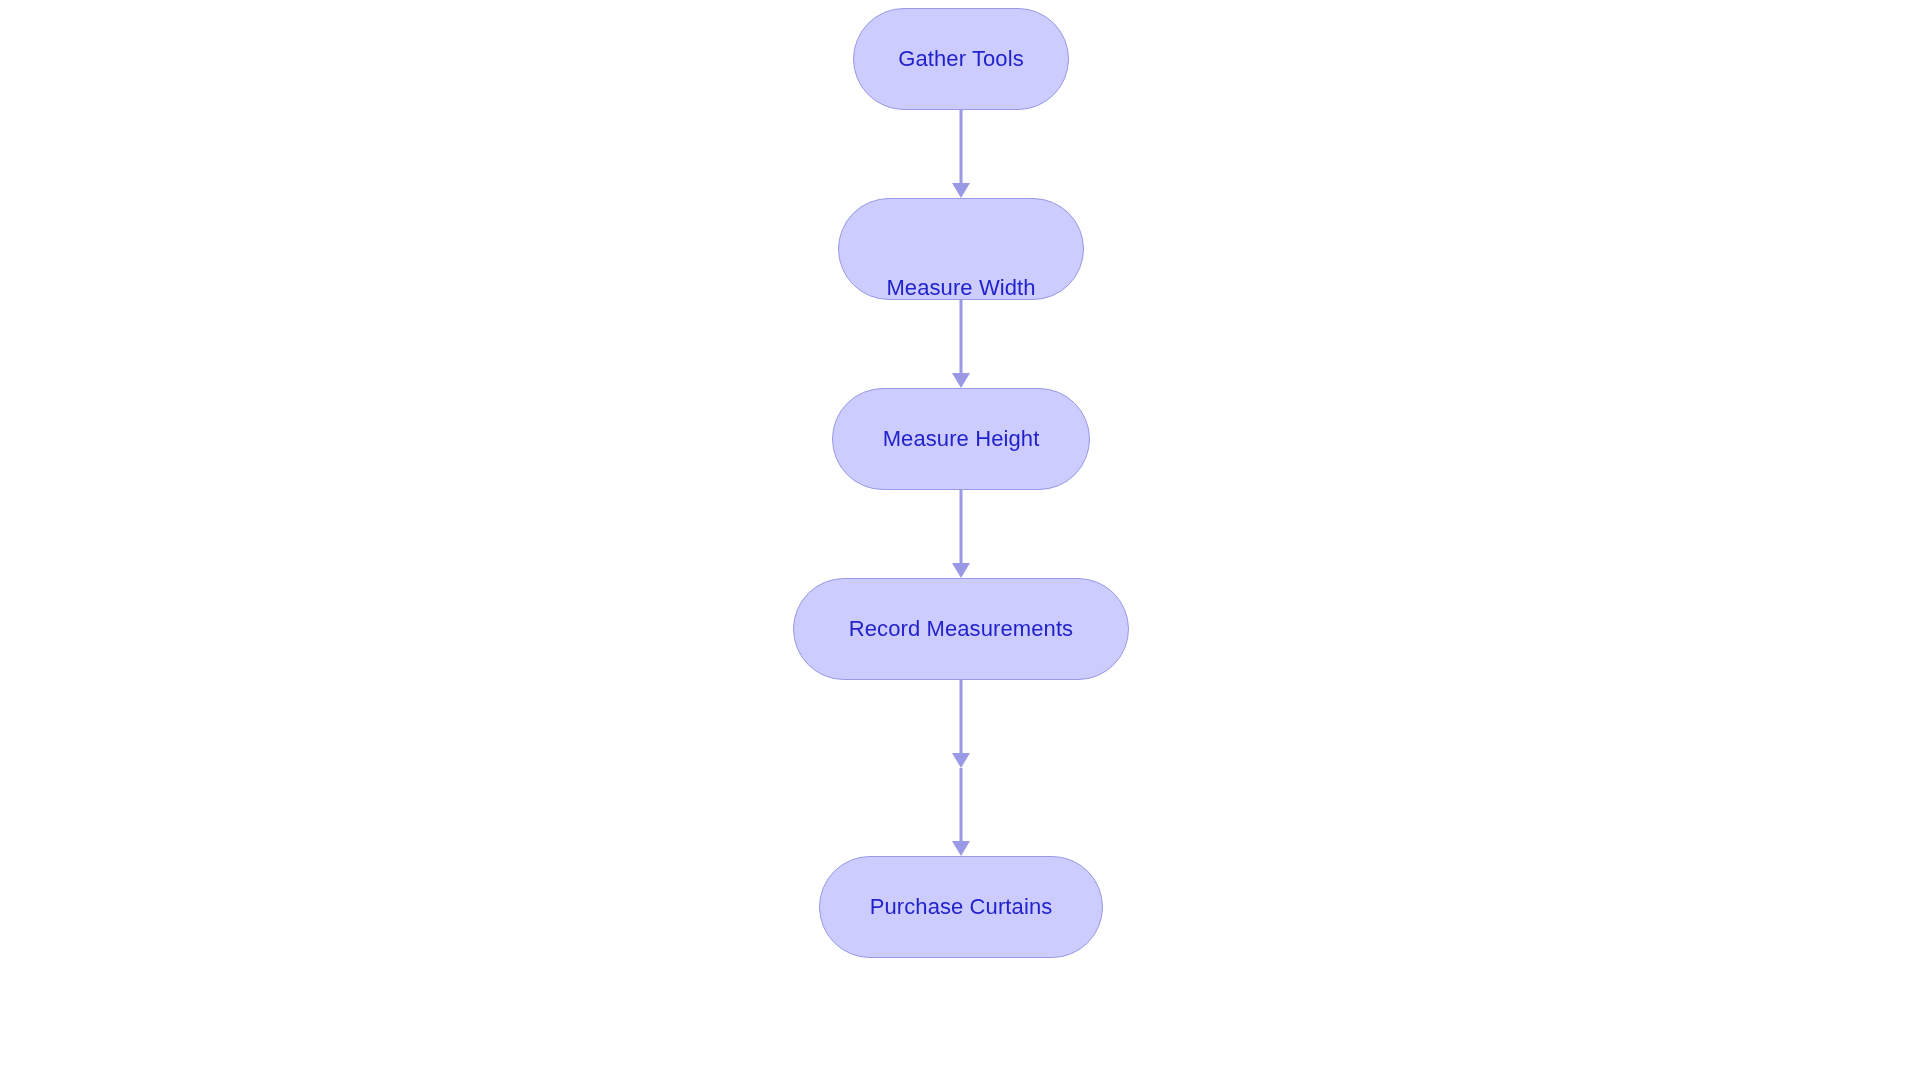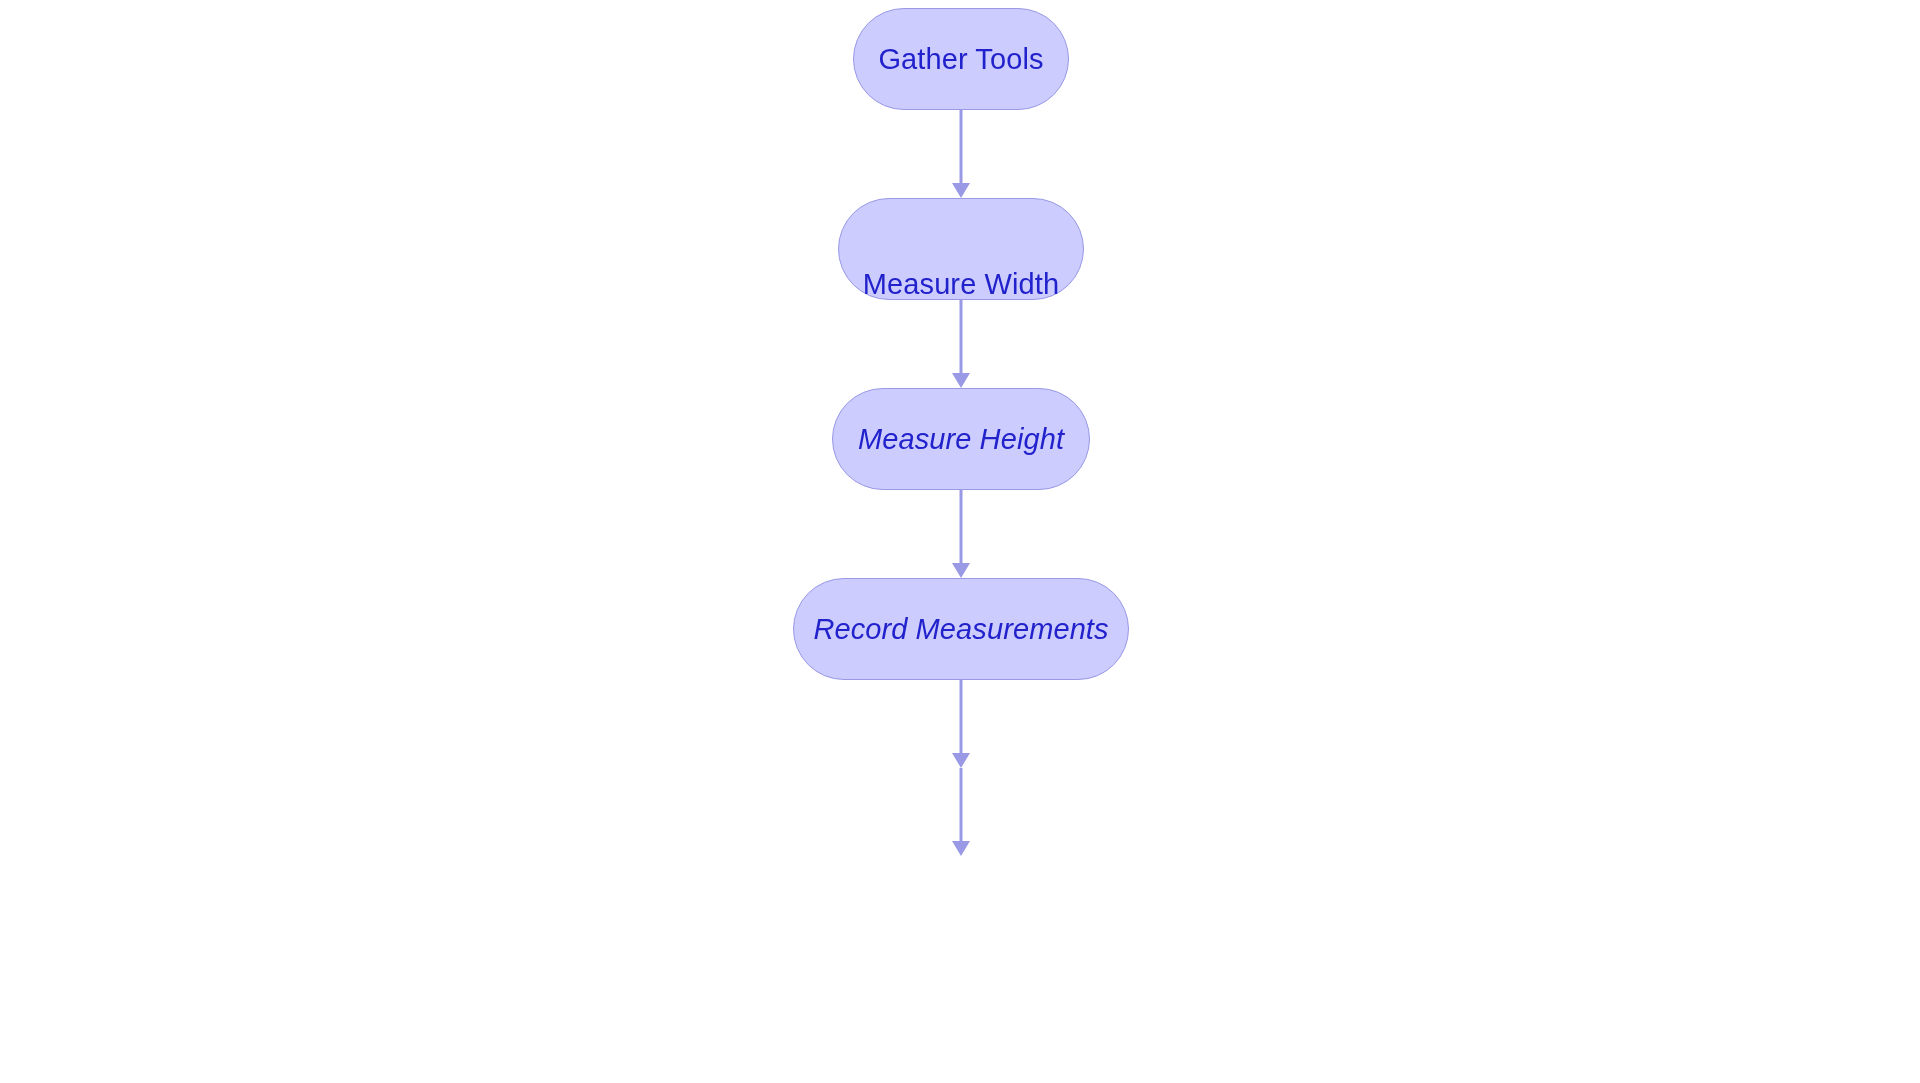--- a/index.html
+++ b/index.html
@@ -41,32 +41,32 @@
     background: #ccccff;
     border: 1.6px solid #9999e6;
     display: flex;
     align-items: center;
     justify-content: center;
     flex: 0 0 auto;
     margin-left: 2px;
   }
   .node-label {
     color: #2222cc;
-    font-size: 29px;
+    font-size: 22px;
     font-family: "Liberation Sans", sans-serif;
     font-weight: 400;
     letter-spacing: 0.1px;
     white-space: nowrap;
     line-height: 1;
   }
 
   .node-w-0 { width: 216px; }
   .node-w-1 { width: 246px; align-items: flex-end; }
-  .node-w-2 { width: 258px; font-style: italic; }
-  .node-w-3 { width: 336px; font-style: italic; }
+  .node-w-2 { width: 258px; }
+  .node-w-3 { width: 336px; }
   .node-w-4 { width: 418px; }
   .node-w-5 { width: 284px; }
 
   
   .connector {
     flex: 0 0 auto;
     width: 20px;
     height: 88px;
     position: relative;
     margin-left: 2px;
@@ -137,15 +137,18 @@
       <div class="edge-line"></div>
       <div class="arrow-head"></div>
     </div>
 
 
     <div class="connector">
       <div class="edge-line"></div>
       <div class="arrow-head"></div>
     </div>
 
+    <div class="node node-w-5">
+      <span class="node-label">Purchase Curtains</span>
+    </div>
 
   </div>
 </div>
 
 </body></html>

